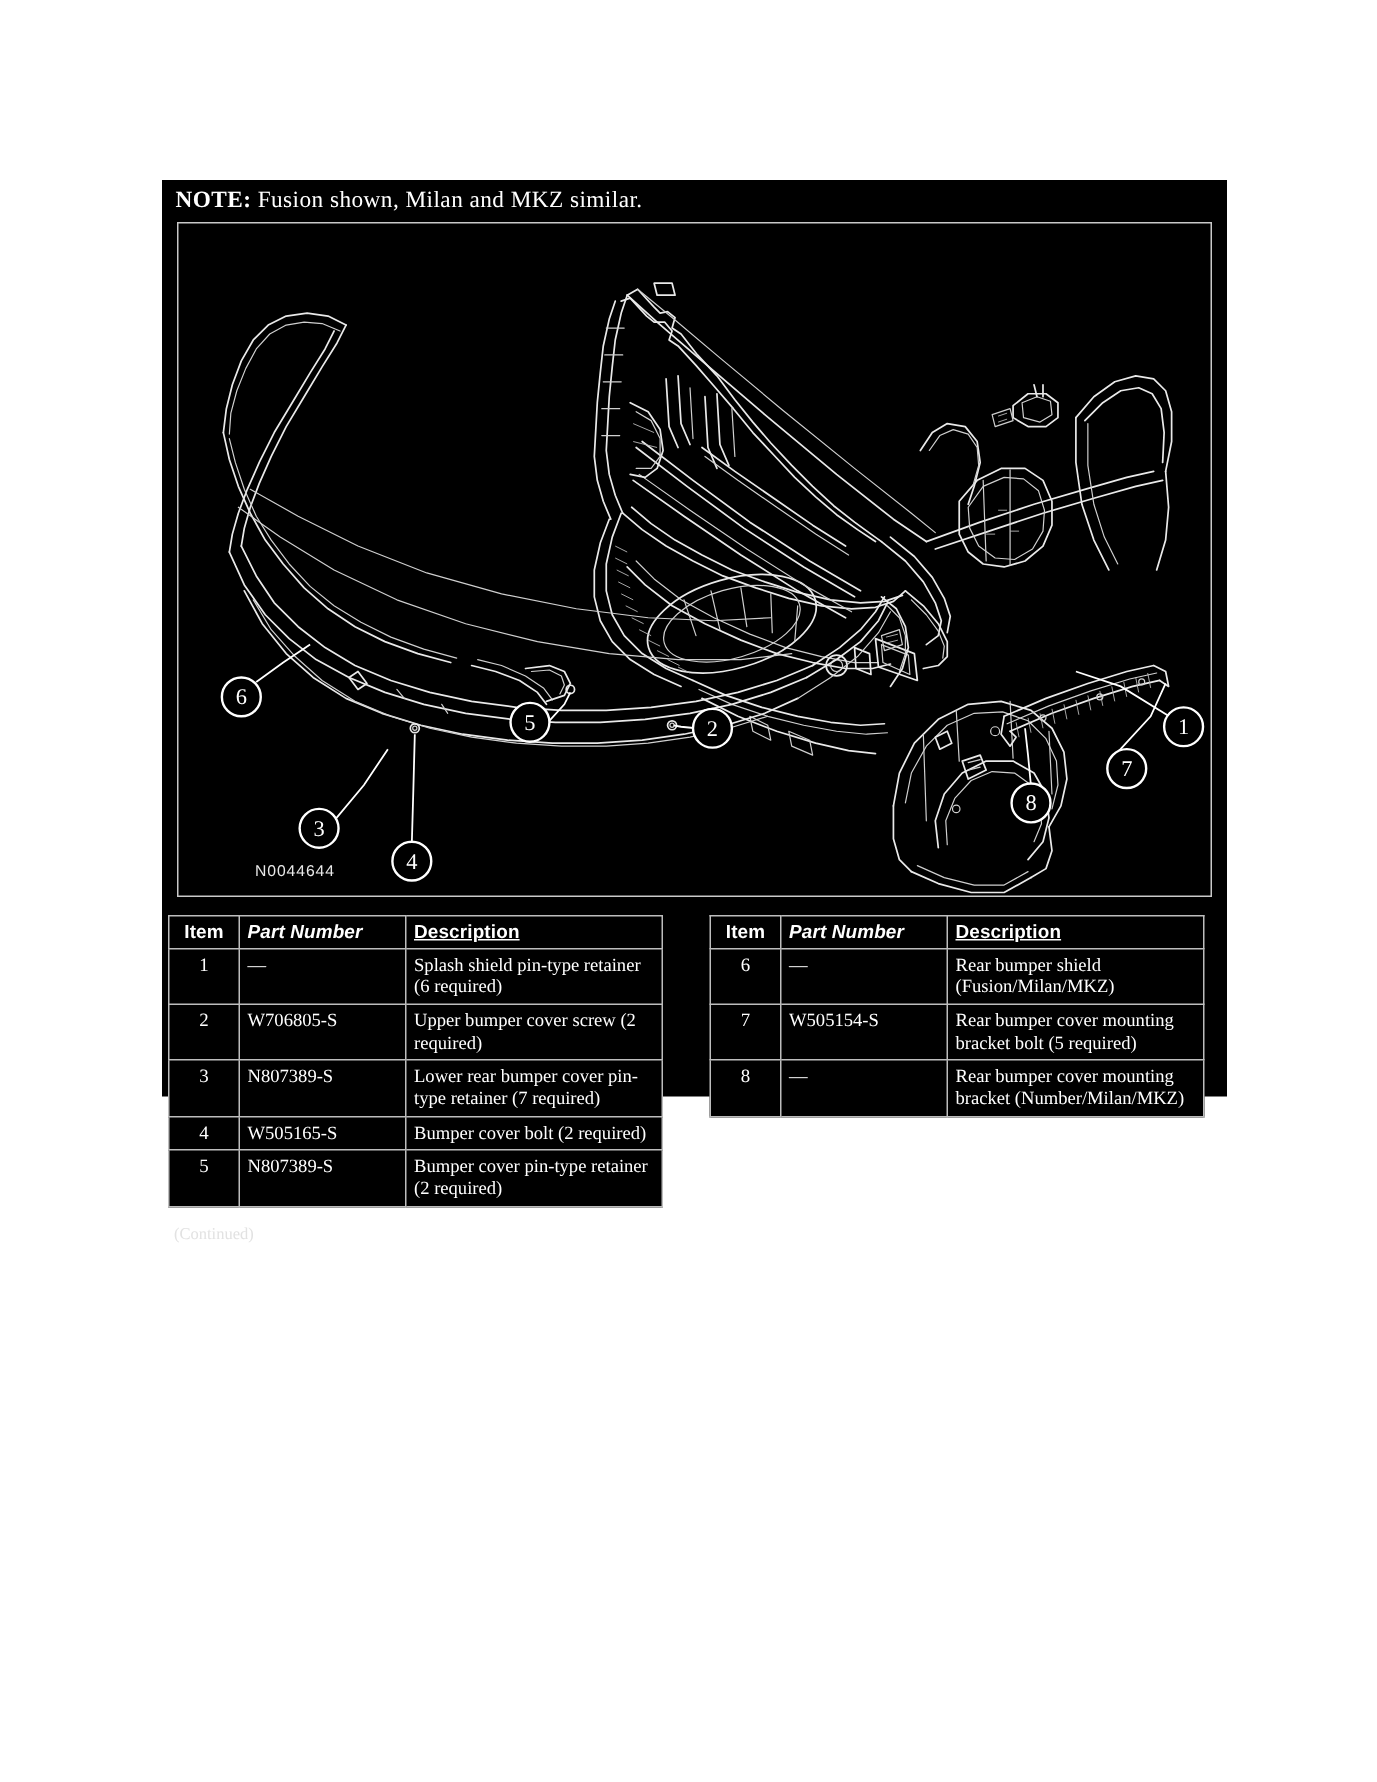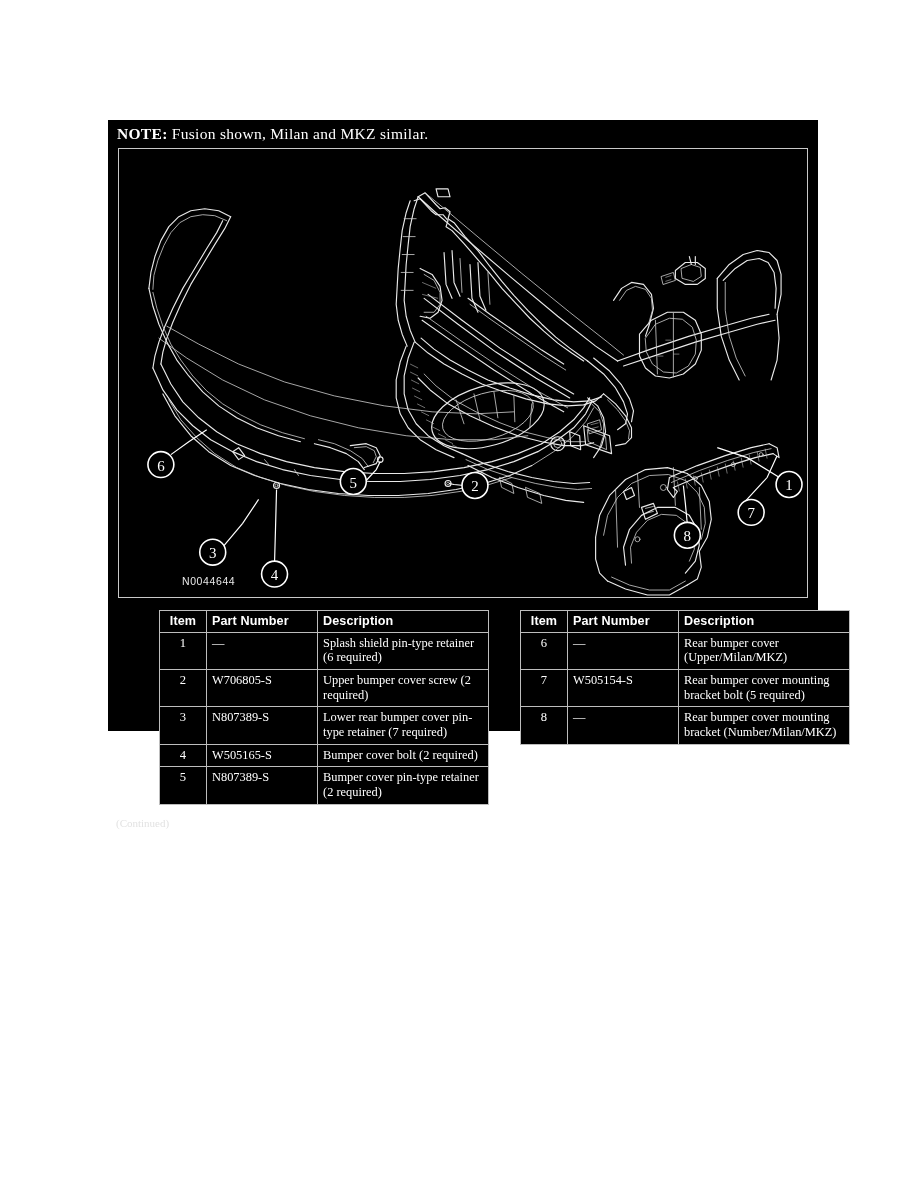--- a/index.html
+++ b/index.html
@@ -56,39 +56,38 @@
   #figure-svg {
     position: absolute;
     left: 0;
     top: 0;
     width: 100%;
     height: 100%;
     display: block;
   }
   #figure-id {
     position: absolute;
-    left: 24px;
+    left: 12px;
     bottom: 10px;
     color: #e8e8e8;
     font-family: "Liberation Sans", sans-serif;
     font-size: 10.5px;
     letter-spacing: 0.6px;
     padding-left: 39px;
   }
 
   
   .parts-table {
     position: absolute;
     border-collapse: collapse;
     table-layout: fixed;
     color: #ffffff;
     background: #000000;
     font-family: "Liberation Serif", serif;
     font-size: 12.4px;
-    margin-left: 47px;
   }
   #parts-table-left  { left: 4px;   top: 490px; width: 330px; }
   #parts-table-right { left: 365px; top: 490px; width: 330px; }
 
   .parts-table th,
   .parts-table td {
     border: 1px solid #bdbdbd;
     vertical-align: top;
     padding: 3px 5px 4px 5px;
     line-height: 1.18;
@@ -96,22 +95,22 @@
   .parts-table th {
     font-family: "Liberation Sans", sans-serif;
     font-weight: bold;
     font-size: 12.6px;
     text-align: left;
     padding-top: 3px;
     padding-bottom: 3px;
     letter-spacing: 0.1px;
   }
   .col-item { width: 46px; }
-  .col-part { width: 100px; }
-  .col-desc { width: auto; }
+  .col-part { width: 100px; font-style: italic; }
+  .col-desc { width: auto; text-decoration: underline; }
 
   td.cell-item {
     text-align: center;
     font-size: 12.6px;
   }
   th.col-item { text-align: center; padding-left: 0; padding-right: 0; }
 
   #continued-note {
     position: absolute;
     left: 8px;
@@ -484,21 +483,21 @@
       <tr>
         <th class="col-item">Item</th>
         <th class="col-part">Part Number</th>
         <th class="col-desc">Description</th>
       </tr>
     </thead>
     <tbody>
       <tr>
         <td class="cell-item">6</td>
         <td class="cell-part">—</td>
-        <td class="cell-desc">Rear bumper cover (Upper/Milan/MKZ)</td>
+        <td class="cell-desc">Rear bumper shield (Fusion/Milan/MKZ)</td>
       </tr>
       <tr>
         <td class="cell-item">7</td>
         <td class="cell-part">W505154-S</td>
         <td class="cell-desc">Rear bumper cover mounting bracket bolt (5 required)</td>
       </tr>
       <tr>
         <td class="cell-item">8</td>
         <td class="cell-part">—</td>
         <td class="cell-desc">Rear bumper cover mounting bracket (Number/Milan/MKZ)</td>

